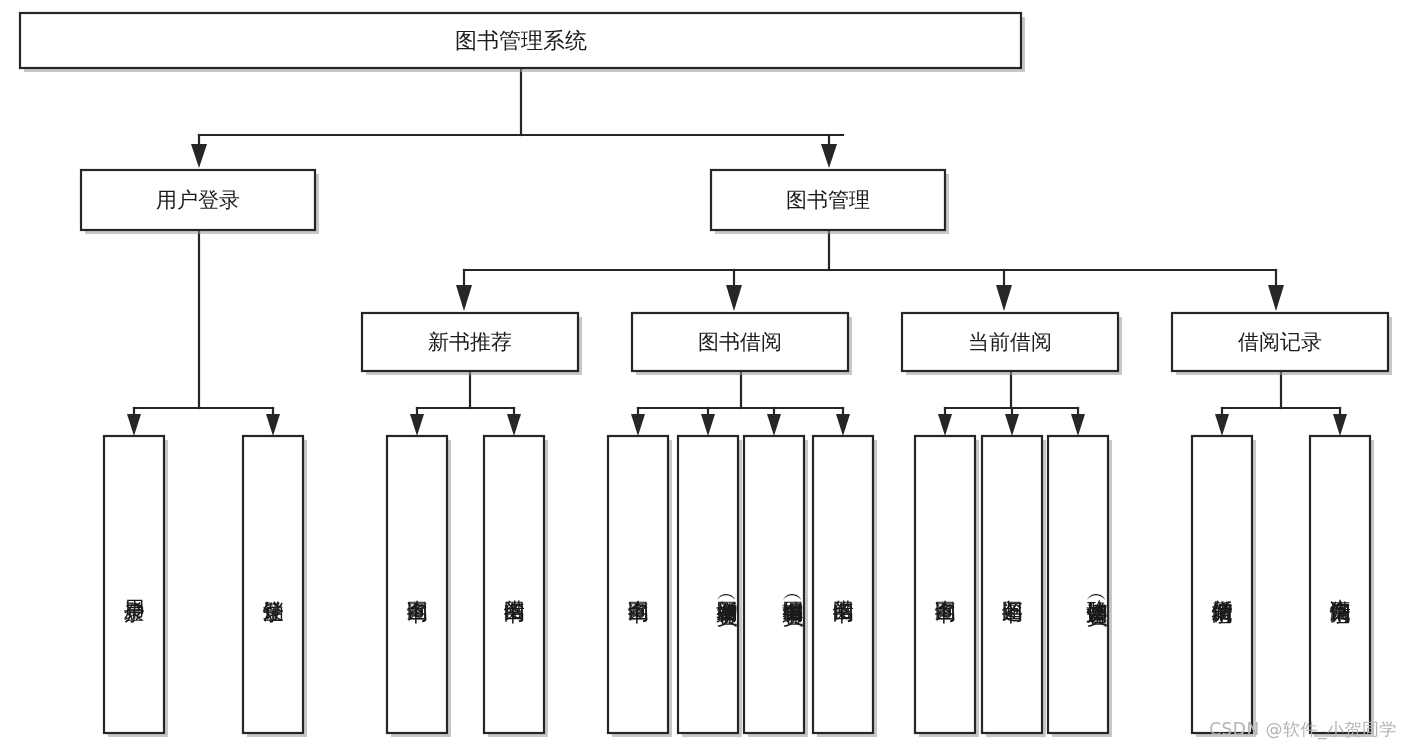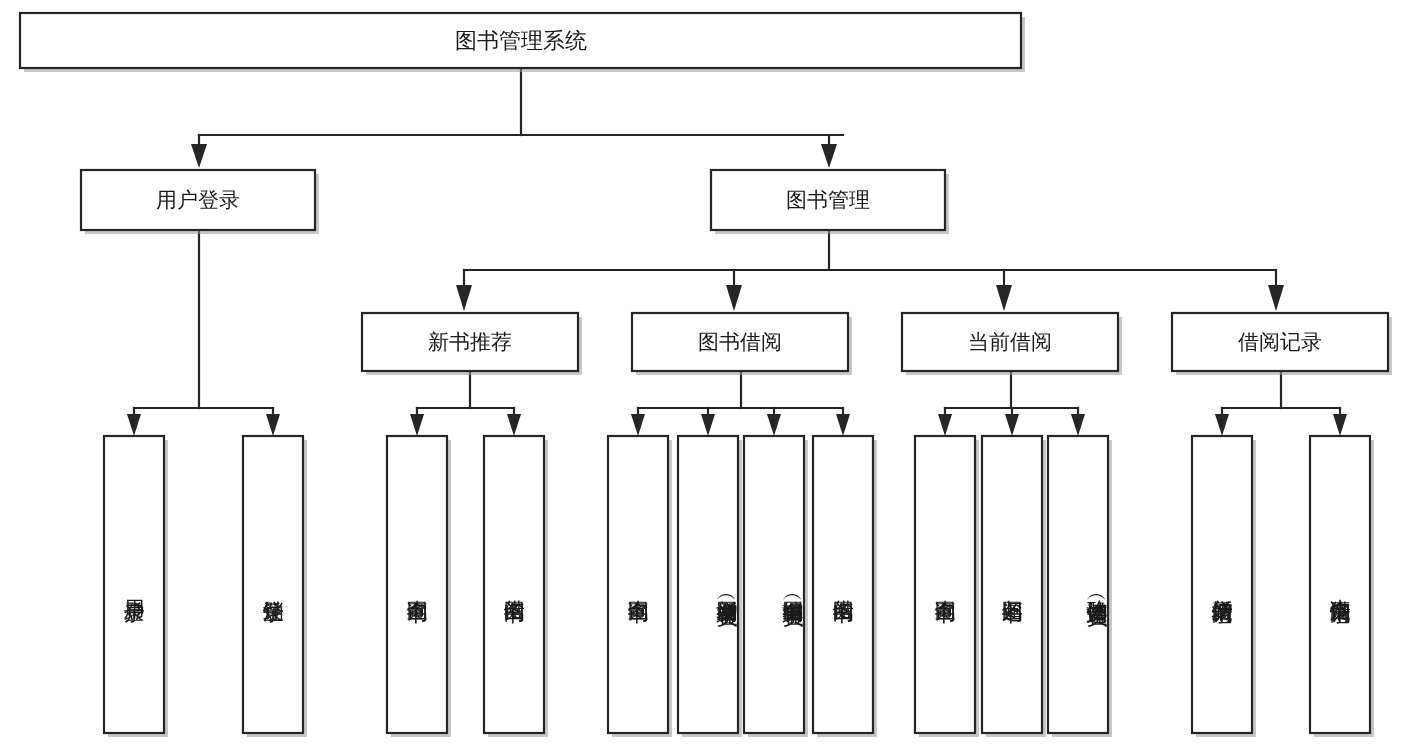--- a/index.html
+++ b/index.html
@@ -270,14 +270,15 @@
   <div class="leaf-label topped" style="left:744px; top:442px; width:60px; height:291px;">编辑图书（管理员）</div>
   <div class="leaf-label centered" style="left:813px; top:436px; width:60px; height:297px;">借阅图书</div>
 
   <div class="leaf-label centered" style="left:915px; top:436px; width:60px; height:297px;">查询图书</div>
   <div class="leaf-label centered" style="left:982px; top:436px; width:60px; height:297px;">归还图书</div>
   <div class="leaf-label topped" style="left:1048px; top:442px; width:60px; height:291px;">确认归还（管理员）</div>
 
   <div class="leaf-label centered" style="left:1192px; top:436px; width:60px; height:297px;">新增借阅记录</div>
   <div class="leaf-label centered" style="left:1310px; top:436px; width:60px; height:297px;">查询借阅记录</div>
 
+  <div class="watermark">CSDN @软件_小贺同学</div>
 
 </div>
 
 </body></html>

